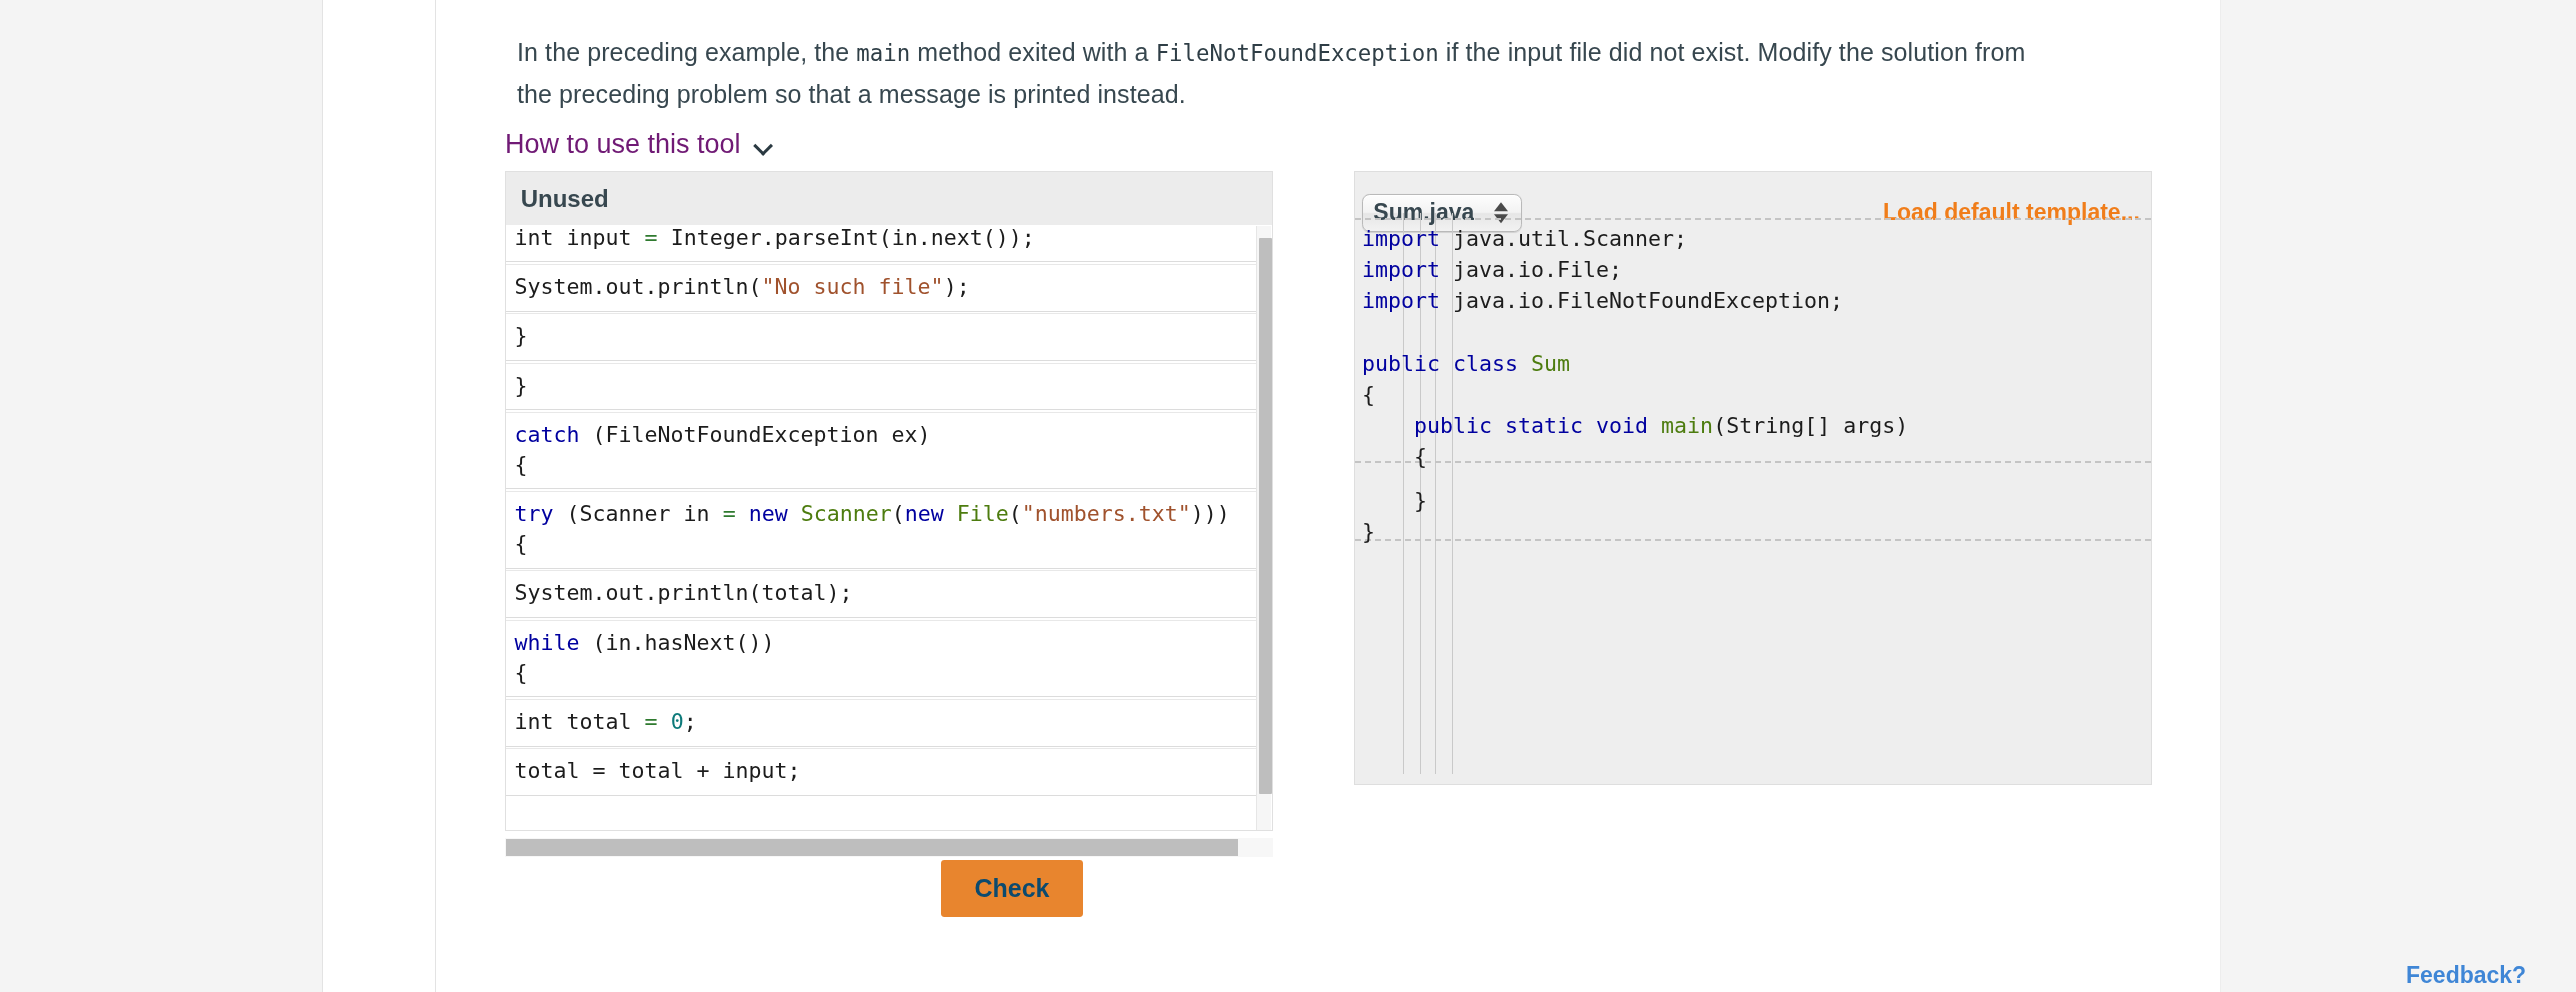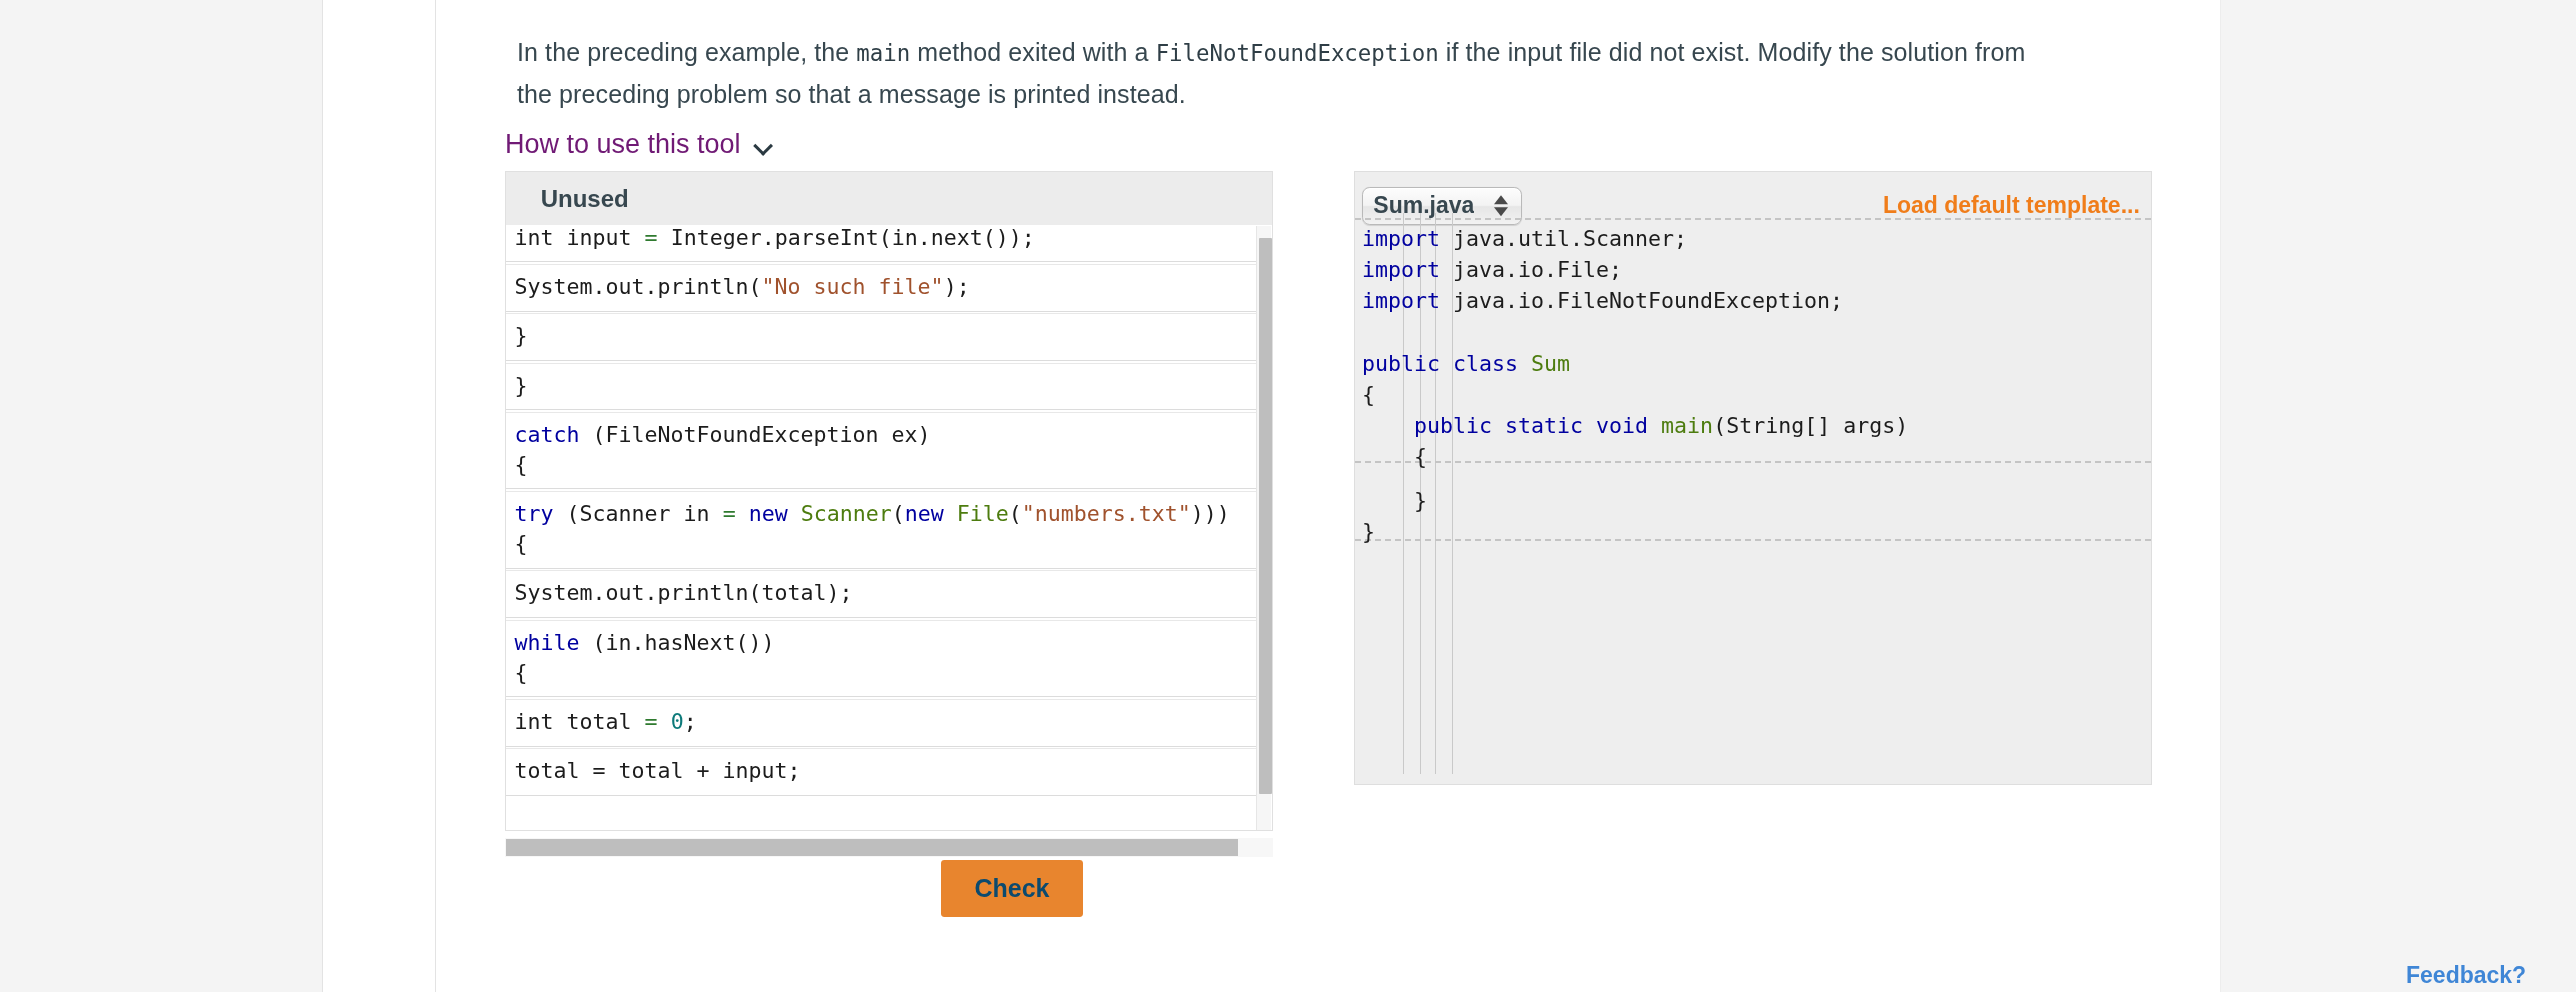--- a/index.html
+++ b/index.html
@@ -89,21 +89,21 @@
   .unused-panel {
     position: absolute; left: 0; top: 0;
     width: 768px; height: 666px;
   }
   .unused-header {
     position: absolute; left: 0; top: 0;
     width: 768px; height: 54px;
     background: #ececec;
     border: 0.9px solid #e0e0e0;
     border-bottom: none;
-    display: flex; align-items: center; padding-left: 20px;
+    display: flex; align-items: center;
   }
   .unused-header-label {
     font-size: 24px; font-weight: bold; color: #37474f;
     padding-left: 14.7px;
   }
   .unused-body {
     position: absolute; left: 0; top: 54px;
     width: 768px; height: 606px;
     background: #ffffff;
     border: 0.9px solid #e0e0e0;
@@ -168,21 +168,21 @@
   }
 
   
   .editor-panel {
     position: absolute; left: 849px; top: 0;
     width: 798px; height: 614px;
     background: #eeeeee;
     border: 0.9px solid #dedede;
   }
   .editor-topbar {
-    position: absolute; left: 0; top: 8px;
+    position: absolute; left: 0; top: 15px;
     width: 796px; height: 51px;
     display: flex; align-items: center;
     justify-content: space-between;
     padding: 0 11.2px 0 7px;
   }
   .file-select {
     appearance: none; -webkit-appearance: none;
     font-family: "Liberation Sans", sans-serif;
     font-size: 23px; font-weight: bold;
     color: #37474f;

